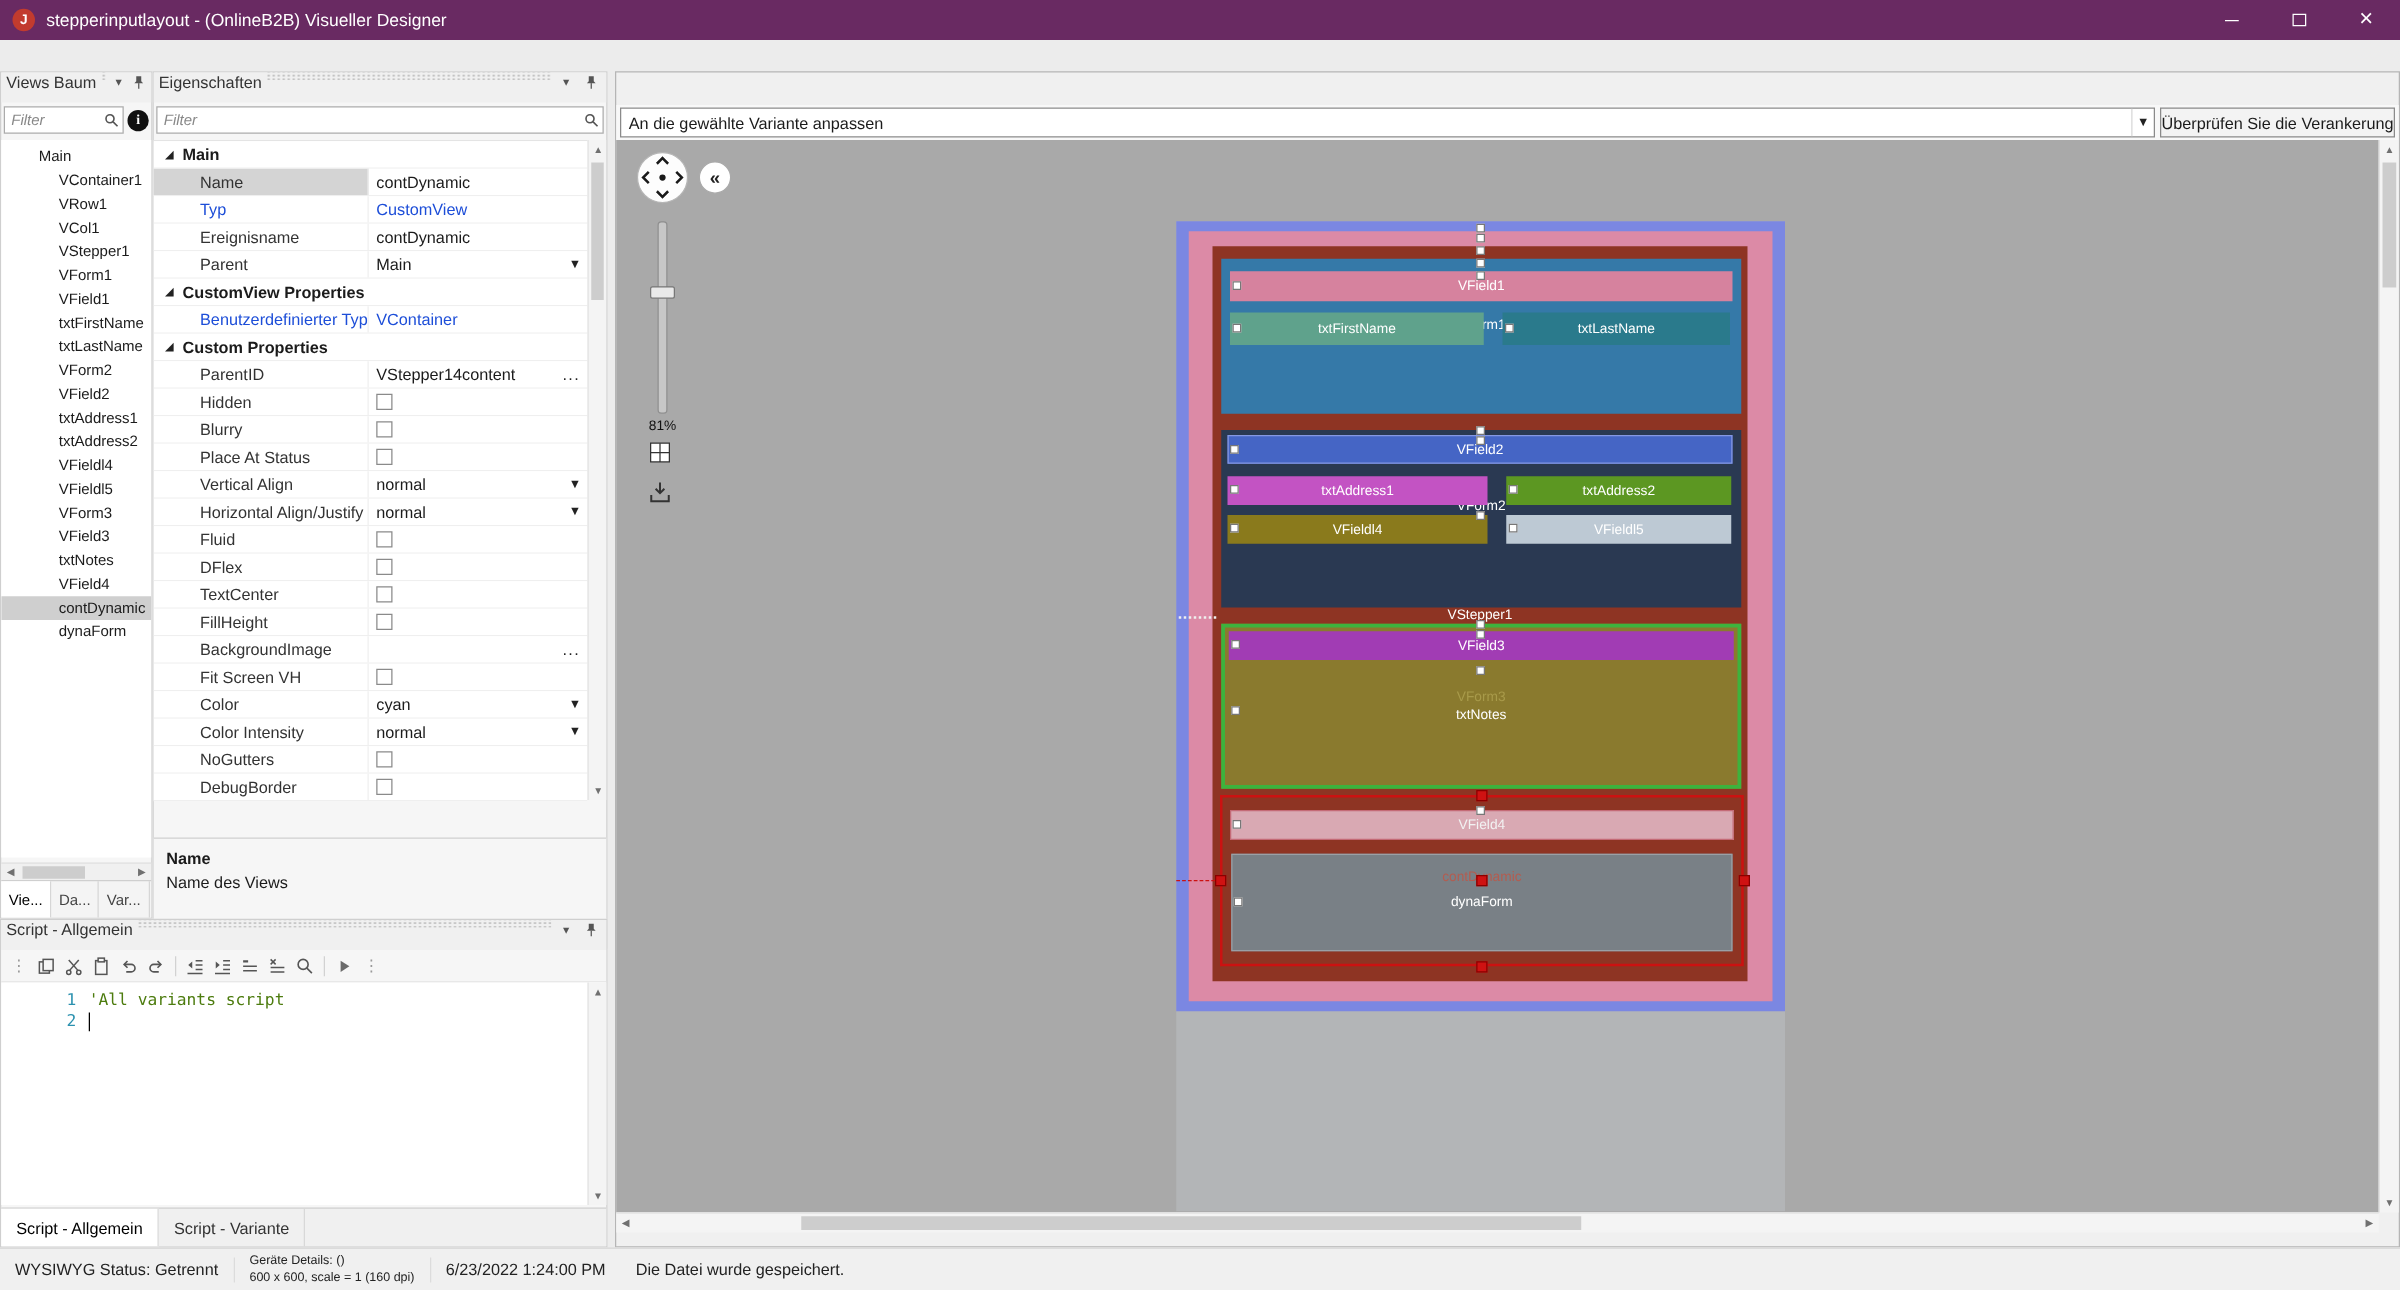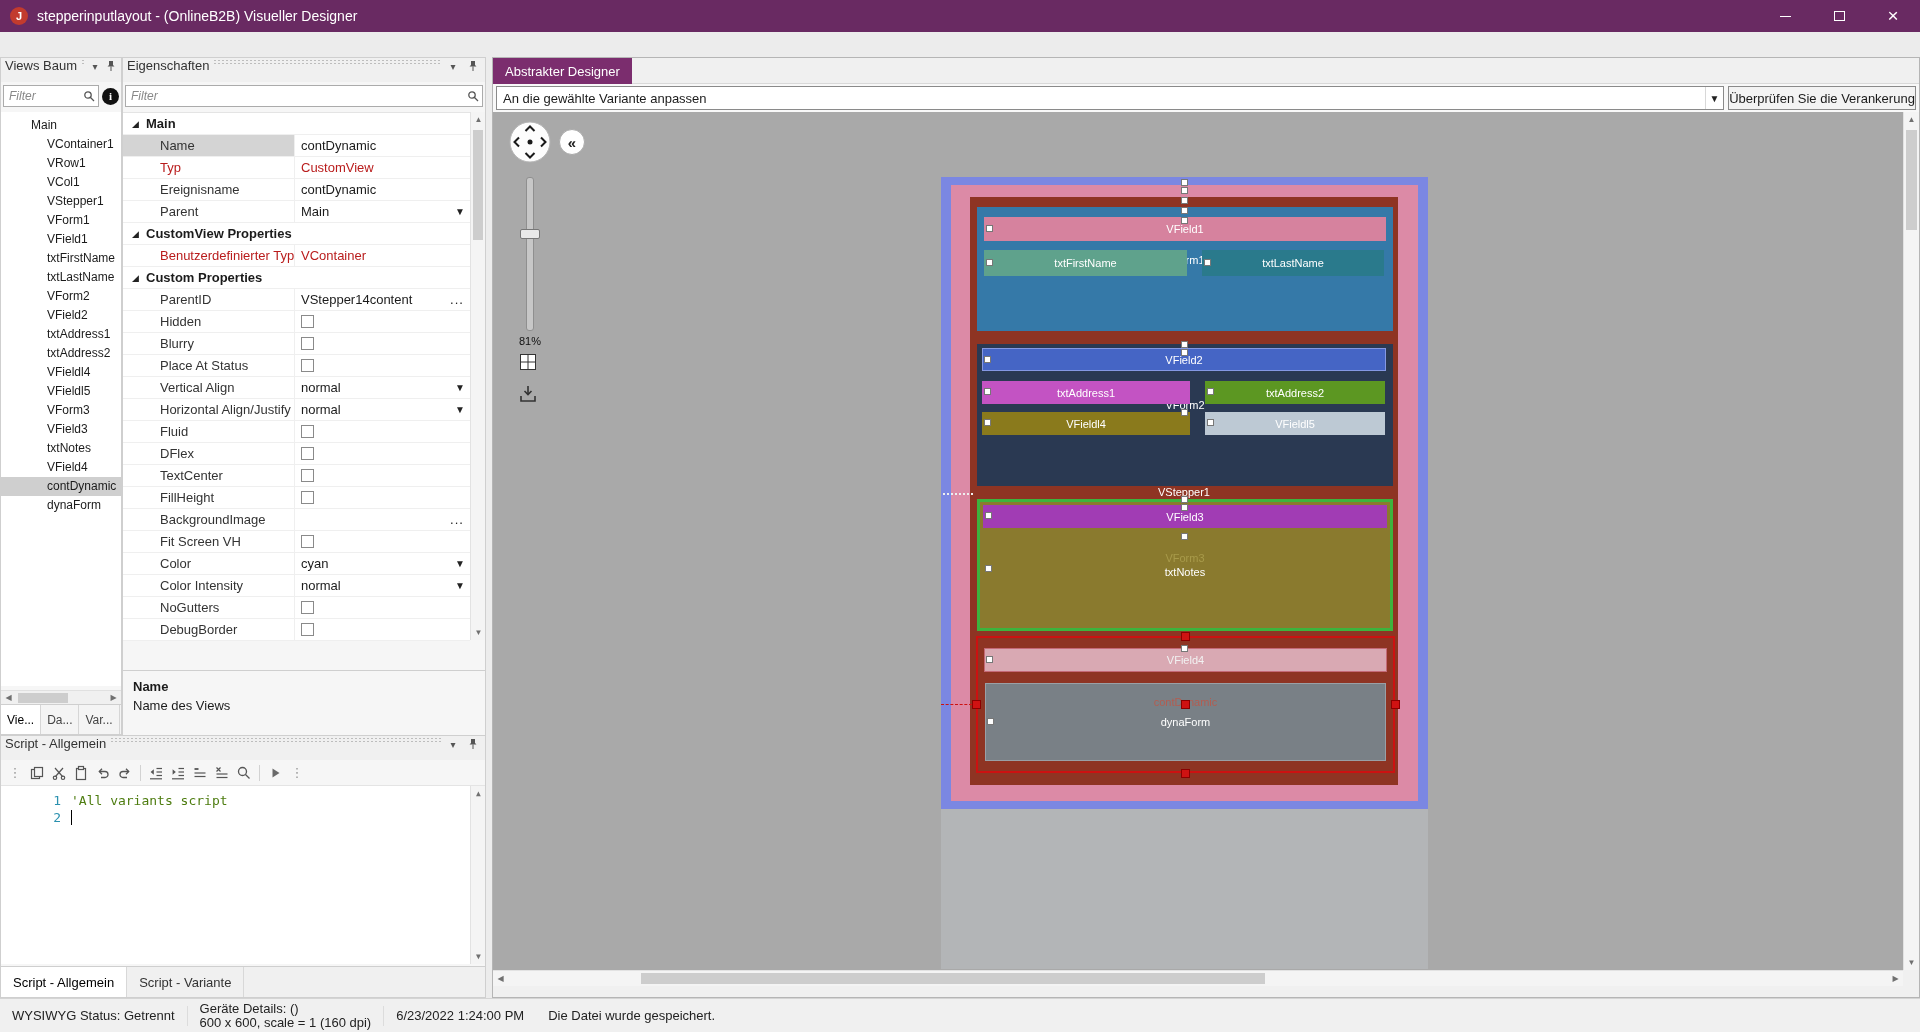--- a/index.html
+++ b/index.html
@@ -49,21 +49,21 @@
 
 .props-pane{left:122px;top:57px;width:364px;height:702px}
 .pgrid{position:absolute;left:0;right:15px;top:54px;height:528px;background:#fff;border-top:1px solid #e4e4e4}
 .prow{height:22px;display:flex;border-bottom:1px solid #efefef;font-size:13px;align-items:center;background:#fff}
 .prow .plabel{width:172px;min-width:172px;padding-left:37px;color:#333;white-space:nowrap;overflow:hidden;border-right:1px solid #efefef;height:100%;line-height:21px}
 .prow.group .gtri{width:14px;margin-left:9px;font-size:9px;color:#222}
 .prow.group .glabel{font-weight:bold}
 .prow .pvalue{flex:1;padding-left:6px;display:flex;align-items:center;height:100%;position:relative;white-space:nowrap;overflow:hidden}
 .prow .pvalue .dd{position:absolute;right:5px;color:#222;font-size:10px}
 .prow .pvalue .ell{position:absolute;right:4px;width:18px;text-align:center;color:#222;letter-spacing:1px;line-height:10px}
-.prow .gray{color:#b91c1c}
+.prow .gray{color:#1d4ed8}
 .prow .cb{width:13px;height:13px;border:1px solid #8a8a8a;background:#fff;display:inline-block}
 .prow.sel .plabel{background:#d4d4d4}
 .phelp{position:absolute;left:0;right:0;bottom:0;height:88px;border-top:1px solid #cfcfcf;background:#f6f6f6;padding:8px 10px}
 .phelp .ht{font-weight:bold}
 .phelp .hx{margin-top:4px}
 
 
 .vscroll{position:absolute;background:#f4f4f4;border-left:1px solid #e2e2e2}
 .hscroll{position:absolute;background:#f4f4f4;border-top:1px solid #e2e2e2;display:flex;align-items:center}
 .sb-btn{width:15px;height:15px;min-width:15px;display:flex;align-items:center;justify-content:center;font-size:8px;color:#707070}
@@ -130,21 +130,21 @@
 .dynalab{top:32px}
 .wh{position:absolute;width:7px;height:7px;background:#fff;border:1px solid #777;z-index:40}
 .rh{position:absolute;width:9px;height:9px;background:#cf1212;border:1px solid #8a0000;z-index:50}
 .guide-red{position:absolute;border-top:1px dashed #cc1111;z-index:45;height:0}
 .guide-dots{position:absolute;border-top:2px dotted #efefef;z-index:45;height:0}
 
 
 .statusbar{position:absolute;left:0;bottom:0;width:100%;height:34px;background:#f0f0f0;border-top:1px solid #d4d4d4;display:flex;align-items:center;font-size:13px;color:#222}
 .scell{padding:0 12px;white-space:nowrap}
 .ssep{width:1px;height:20px;background:#dcdcdc}
-.sdevice{font-size:13px;line-height:14px;padding:0 12px}
+.sdevice{font-size:10px;line-height:14px;padding:0 12px}
 svg{display:block}
 </style>
 </head>
 <body>
 
 <div class="app">
 
   <div class="titlebar">
     <div class="app-icon">
         <span>J</span>
@@ -512,23 +512,20 @@
         <div class="sb-btn" style="position:absolute;bottom:0">▼</div>
       </div>
     </div>
     <div class="s-tabs">
       <span class="stab active">Script - Allgemein</span>
       <span class="stab">Script - Variante</span>
     </div>
   </div>
 
   <div class="designer">
-    <div class="dtabs">
-      <span class="dtab">Abstrakter Designer</span>
-    </div>
     <div class="variantrow">
       <div class="combobox">
         <span>An die gewählte Variante anpassen</span>
         <span class="dd">▼</span>
       </div>
       <div class="anchorbtn">Überprüfen Sie die Verankerung</div>
     </div>
 
     <div class="canvas">
       <svg class="compass" width="44" height="44" viewBox="0 0 44 44">

